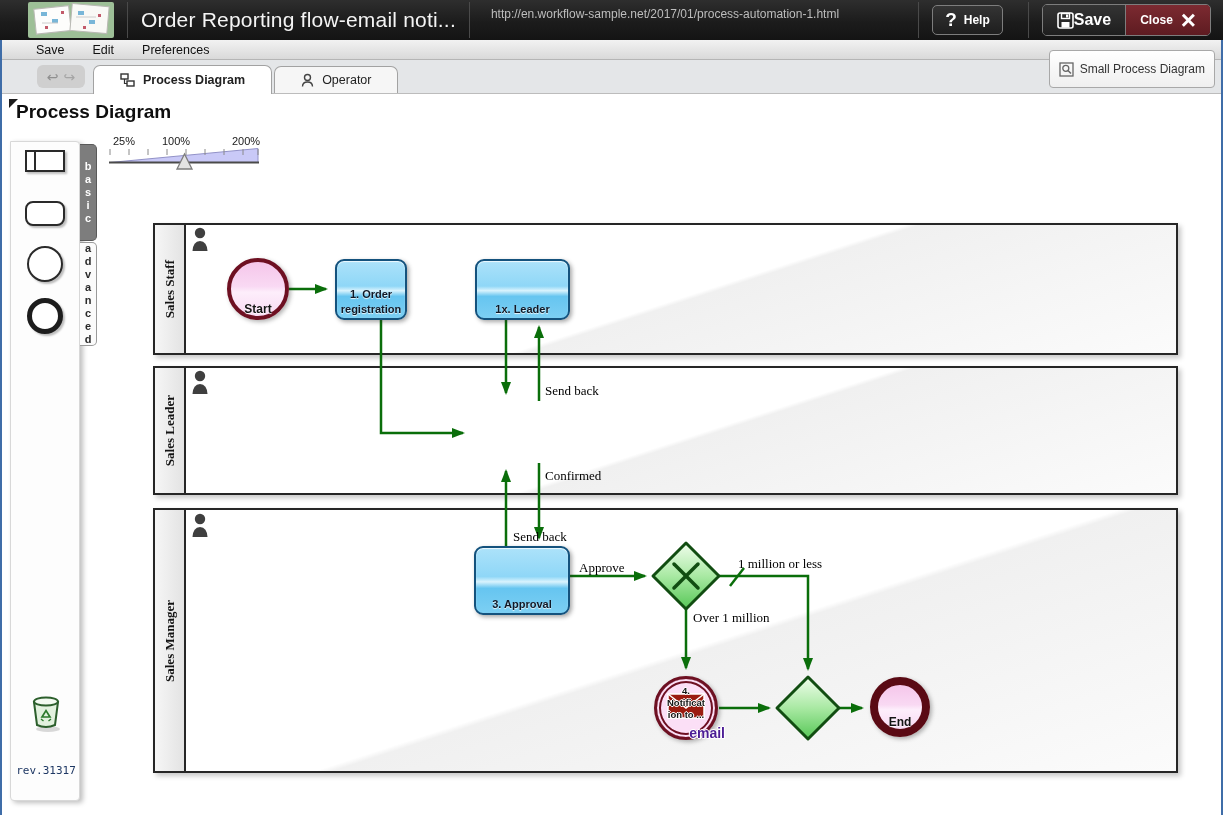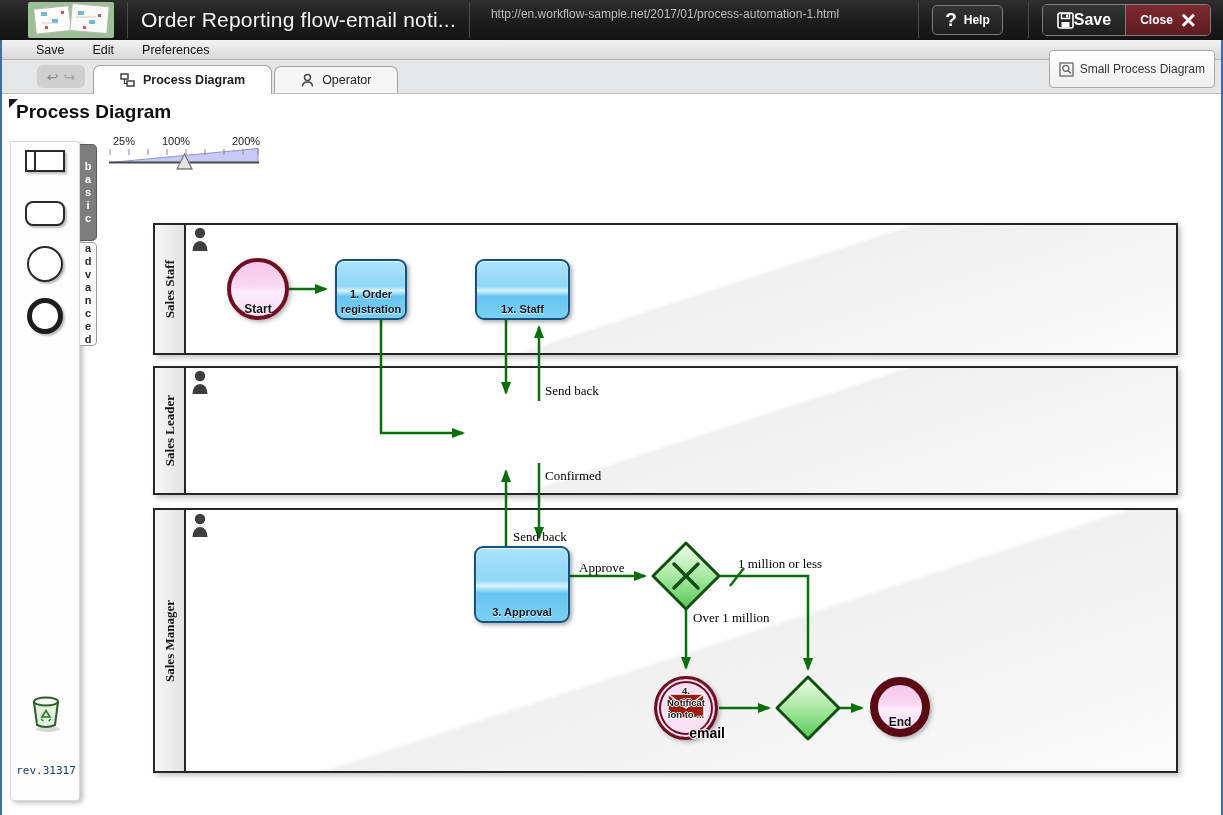--- a/index.html
+++ b/index.html
@@ -122,27 +122,27 @@
   .start-ev { left:74px; top:35px; width:62px; height:62px; border:4px solid #6e1022; font-size:12px; }
   .end-ev { left:717px; top:454px; width:60px; height:60px; border:8px solid #5a0a14; font-size:12px; }
   .notif-ev { left:501px; top:453px; width:64px; height:64px; border:3px solid #6e1022;
     border-radius:50%; background:#fbdff6;
     box-shadow:inset 0 0 0 2px #fbdff6, inset 0 0 0 4px #6e1022, 2px 2px 4px rgba(40,40,40,.35); }
   .notif-env { position:absolute; left:10px; top:12px; }
   .notif-text { position:absolute; left:0; top:6px; width:100%; font-size:9.5px; font-weight:bold;
     color:#151515; line-height:1.25; text-align:center;
     text-shadow:-1px 0 #fff,1px 0 #fff,0 -1px #fff,0 1px #fff; }
   .notif-badge { position:absolute; right:-10px; bottom:-4px; font-size:14px; font-weight:bold;
-    color:#000000; text-shadow:-1px 0 #fff,1px 0 #fff,0 -1px #fff,0 1px #fff,1px 1px #fff; }
+    color:#4c1d95; text-shadow:-1px 0 #fff,1px 0 #fff,0 -1px #fff,0 1px #fff,1px 1px #fff; }
   .flow-label { position:absolute; font-family:"Liberation Serif", serif; font-size:13px;
     color:#000; white-space:nowrap; }
   .t-order { left:182px; top:36px; width:72px; height:61px; }
   .t-rework { left:322px; top:36px; width:95px; height:61px; }
   .t-confirm { left:319px; top:178px; width:98px; height:62px; }
-  .t-approve { left:321px; top:323px; width:96px; height:77px; }
+  .t-approve { left:321px; top:323px; width:96px; height:69px; }
 </style>
 </head>
 <body>
 
 <div class="screen">
 
   <div class="titlebar">
     <svg class="logo" viewBox="0 0 86 36">
       <rect x="0" y="0" width="86" height="36" rx="2" fill="#9dbf97"></rect>
       <g transform="rotate(-6 28 18)">
@@ -340,21 +340,21 @@
           <polygon points="655,454 686,485 655,516 624,485" fill="url(#gwGrad)" stroke="#114d11" stroke-width="3" stroke-linejoin="round"></polygon>
         </svg>
 
         <div class="node event-pink start-ev">
           <span>Start</span>
         </div>
         <div class="node task t-order">
           <span>1. Order registration</span>
         </div>
         <div class="node task t-rework">
-          <span>1x. Staff</span>
+          <span>1x. Leader</span>
         </div>
         <div class="node task t-approve">
           <span>3. Approval</span>
         </div>
 
         <div class="node notif-ev">
           <svg class="notif-env" width="38" height="30" viewBox="0 0 38 30">
             <rect x="1" y="3" width="36" height="24" fill="#9b1b10" stroke="#fff" stroke-width="1.5"></rect>
             <path d="M1,3 L19,17 L37,3" fill="none" stroke="#fff" stroke-width="1.5"></path>
           </svg>

